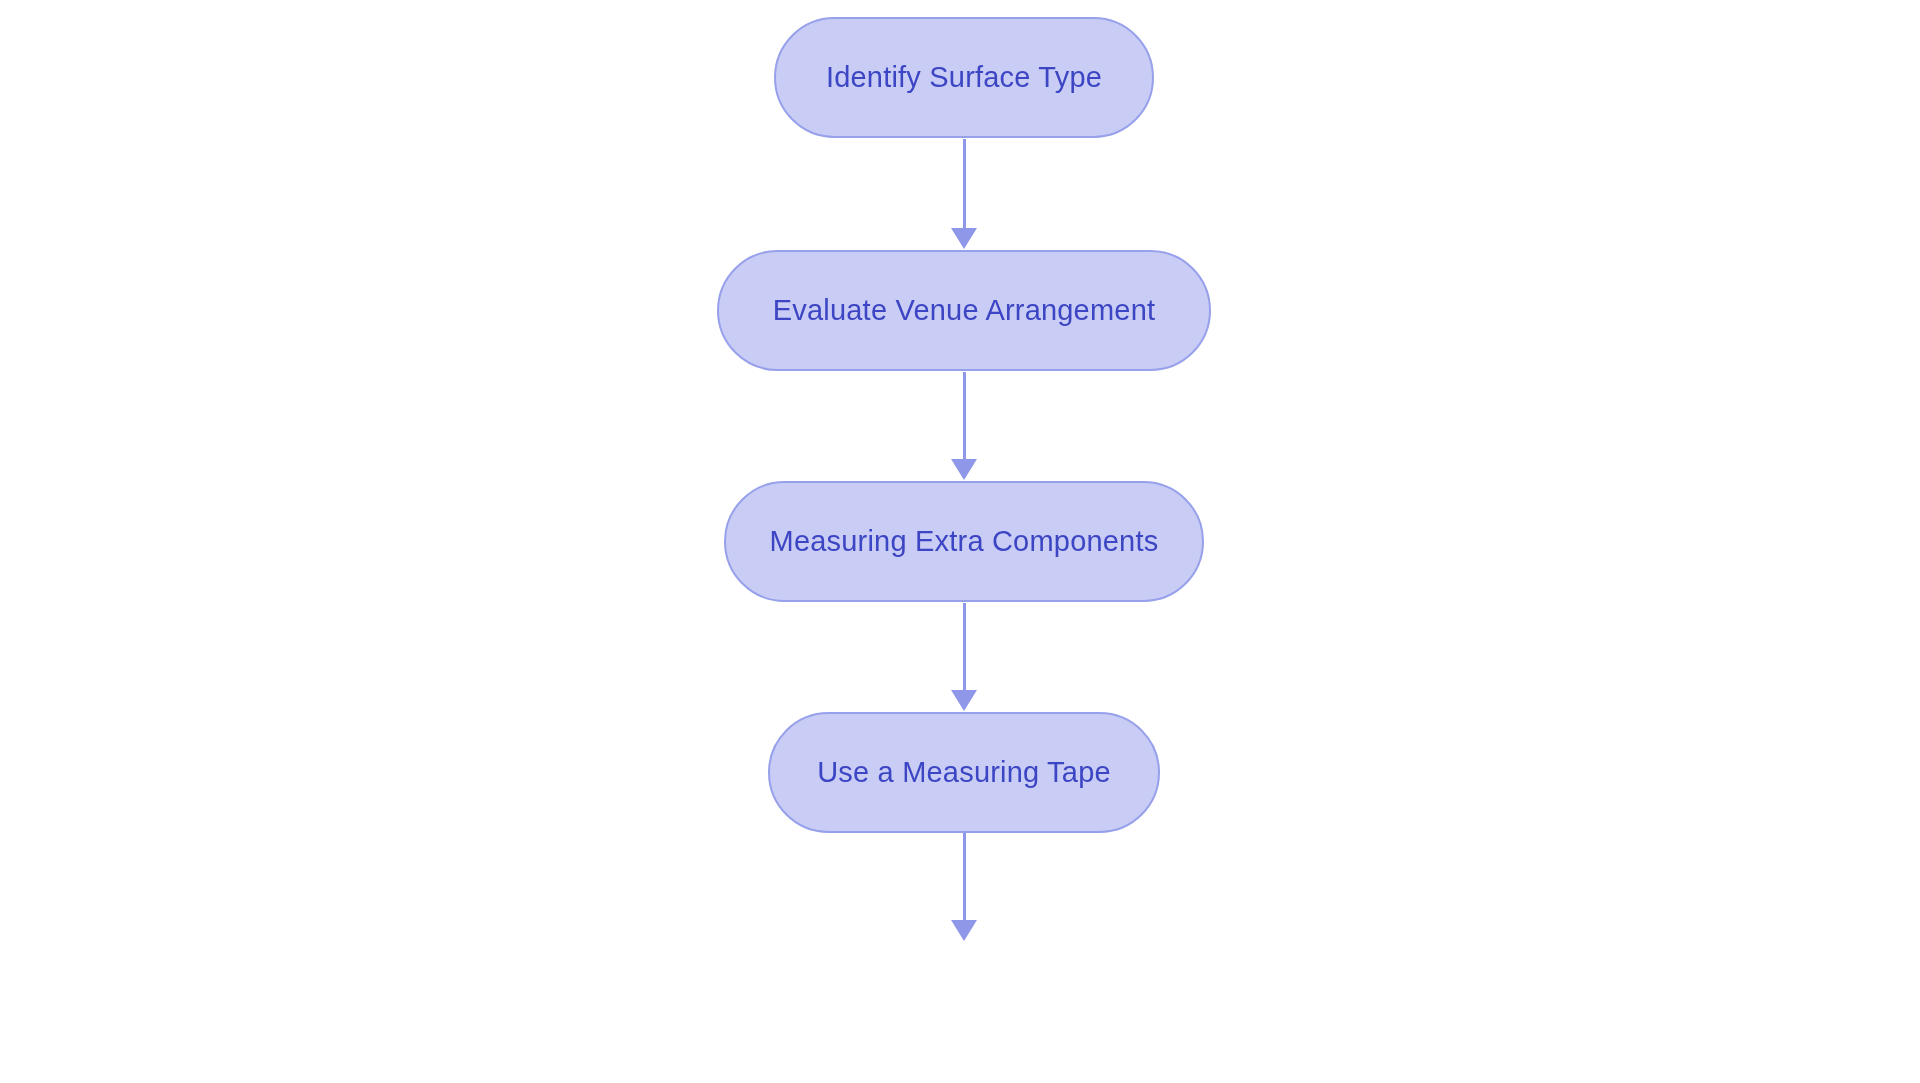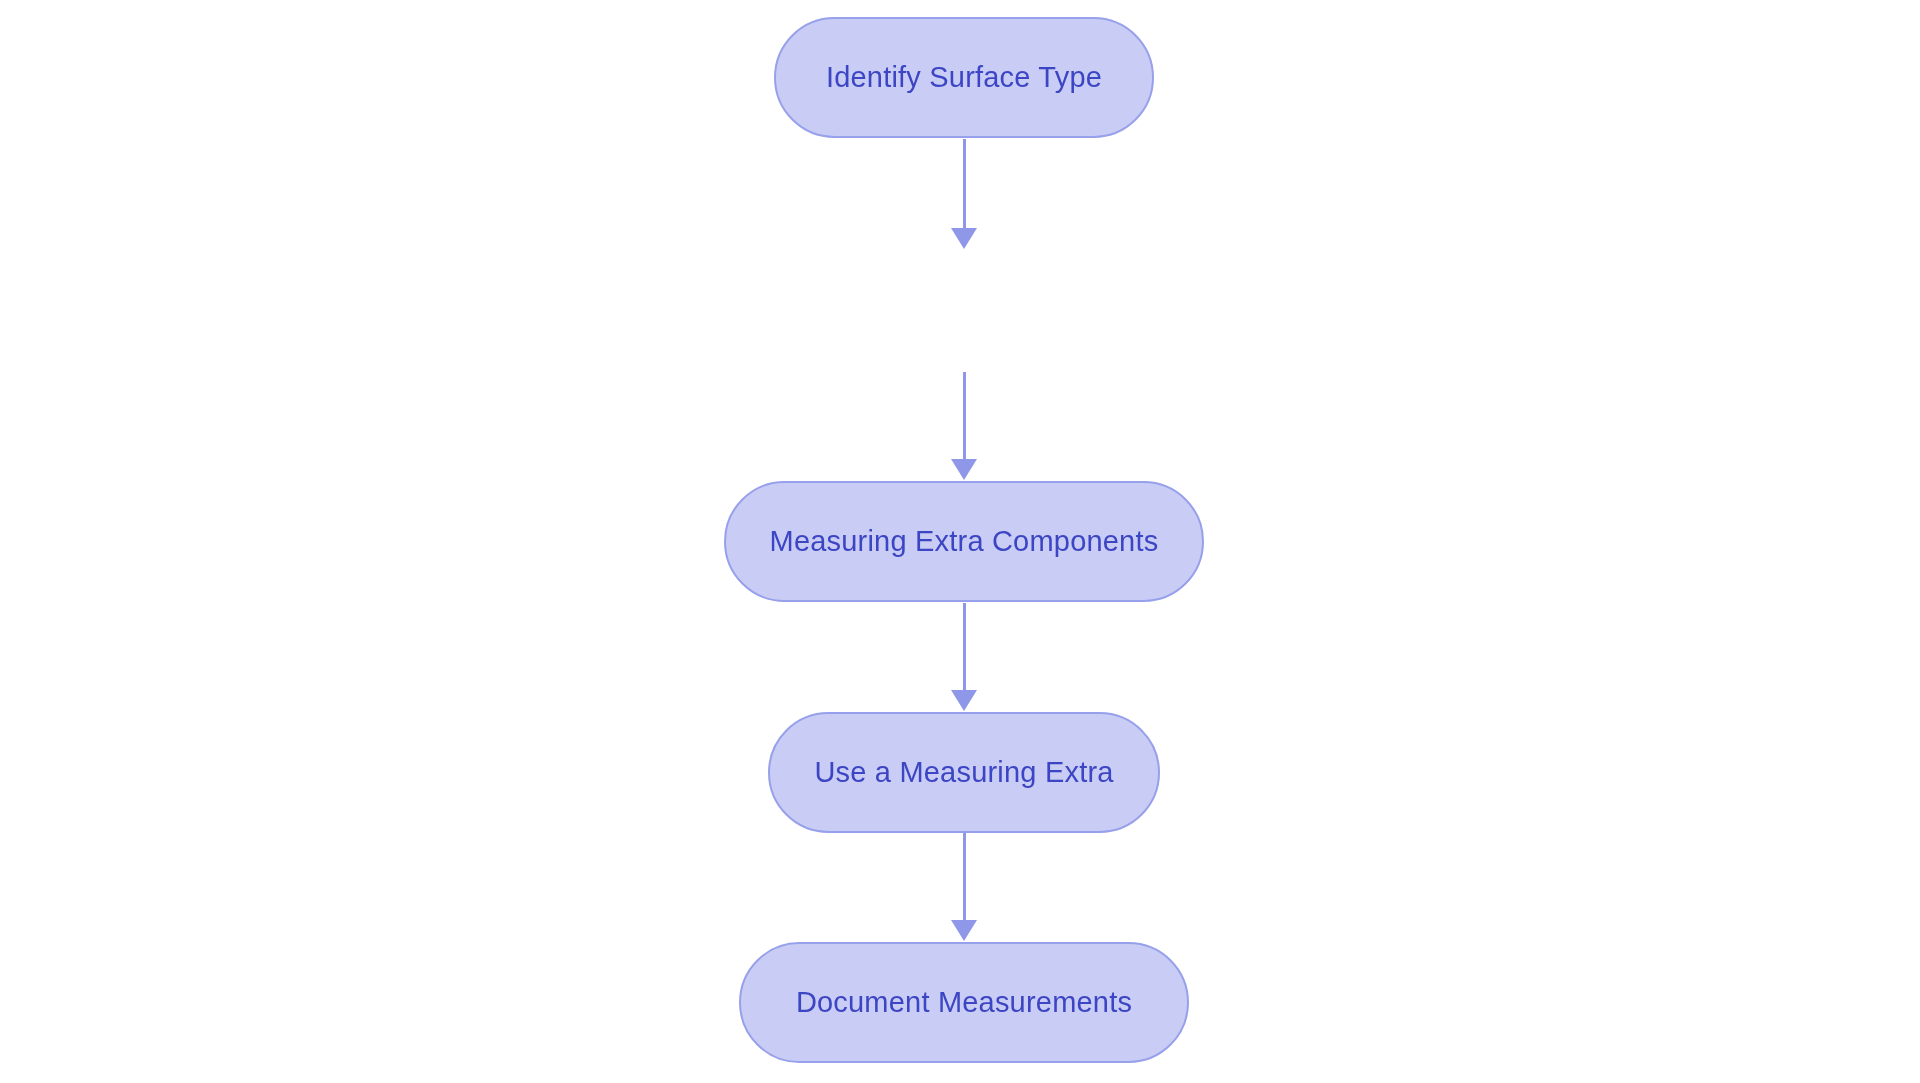--- a/index.html
+++ b/index.html
@@ -74,41 +74,41 @@
 
   <div class="node node-1">
     <span>Identify Surface Type</span>
   </div>
 
   <div class="arrow arrow-1">
     <div class="arrow-line"></div>
     <div class="arrow-head"></div>
   </div>
 
+  <div class="node node-2">
+    <span>Evaluate Venue Arrangement</span>
+  </div>
 
   <div class="arrow arrow-2">
     <div class="arrow-line"></div>
     <div class="arrow-head"></div>
   </div>
 
   <div class="node node-3">
     <span>Measuring Extra Components</span>
   </div>
 
   <div class="arrow arrow-3">
     <div class="arrow-line"></div>
     <div class="arrow-head"></div>
   </div>
 
   <div class="node node-4">
-    <span>Use a Measuring Extra</span>
+    <span>Use a Measuring Tape</span>
   </div>
 
   <div class="arrow arrow-4">
     <div class="arrow-line"></div>
     <div class="arrow-head"></div>
   </div>
 
-  <div class="node node-5">
-    <span>Document Measurements</span>
-  </div>
 
 </div>
 
 </body></html>

